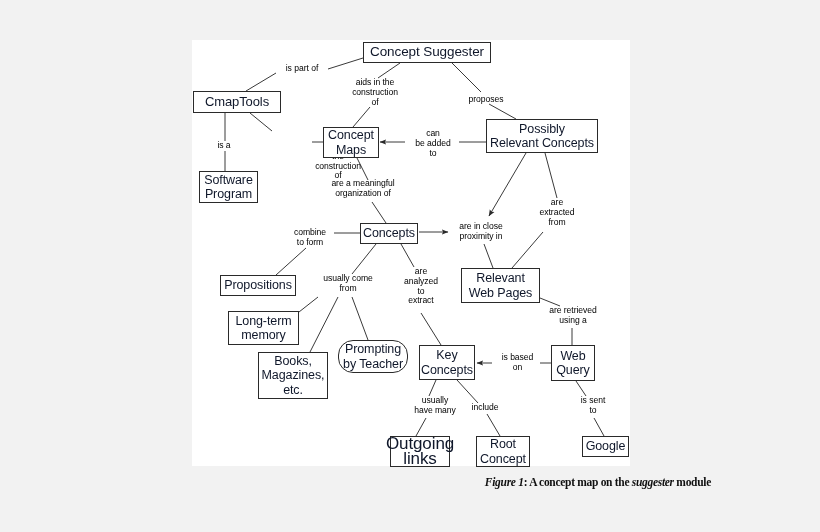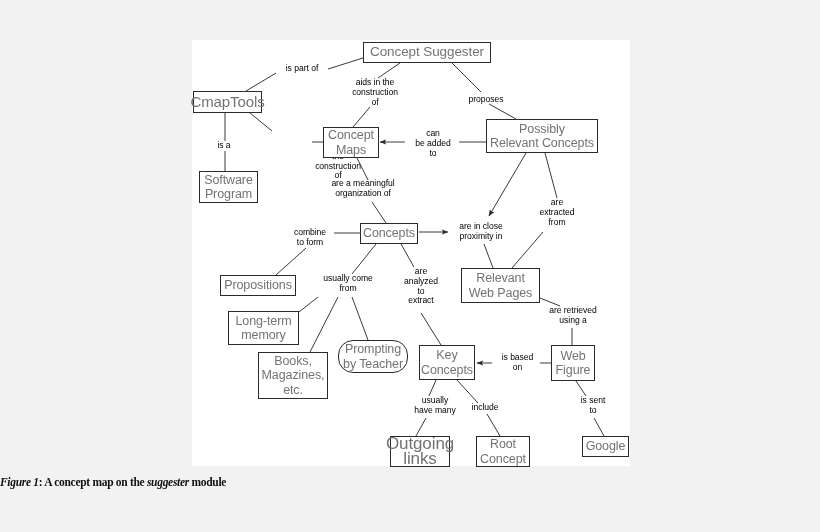--- a/index.html
+++ b/index.html
@@ -34,21 +34,21 @@
     top: 0;
     width: 820px;
     height: 532px;
     pointer-events: none;
   }
   .node {
     position: absolute;
     box-sizing: border-box;
     background: #ffffff;
     border: 1px solid #2a2a2a;
-    color: #737373;
+    color: #0f172a;
     font-family: "Liberation Sans", sans-serif;
     font-size: 12.5px;
     line-height: 14.5px;
     text-align: center;
     display: flex;
     align-items: center;
     justify-content: center;
     white-space: pre-line;
     letter-spacing: -0.1px;
     z-index: 3;
@@ -64,21 +64,21 @@
     white-space: pre-line;
     background: transparent;
     z-index: 2;
     letter-spacing: -0.05px;
   }
   #caption {
     position: absolute;
     left: 0;
     top: 476px;
     width: 711px;
-    text-align: left;
+    text-align: right;
     font-family: "Liberation Serif", serif;
     font-size: 11.5px;
     font-weight: bold;
     color: #101010;
     letter-spacing: -0.3px;
   }
   #caption .fig-no { font-style: italic; }
   #caption .mod { font-style: italic; }
 </style>
 </head>
@@ -130,42 +130,42 @@
         <line x1="594" y1="418" x2="604" y2="436" stroke="#3a3a3a" stroke-width="1"></line>
         <line x1="436" y1="380" x2="429" y2="396" stroke="#3a3a3a" stroke-width="1"></line>
         <line x1="426" y1="418" x2="416" y2="436" stroke="#3a3a3a" stroke-width="1"></line>
         <line x1="457" y1="380" x2="478" y2="403" stroke="#3a3a3a" stroke-width="1"></line>
         <line x1="487" y1="414" x2="500" y2="436" stroke="#3a3a3a" stroke-width="1"></line>
       </g>
   </svg>
 
   <div id="node-layer">
       <div class="node thick" style="left: 363px; top: 42px; width: 128px; height: 21px; font-size: 13.5px;"><span>Concept Suggester</span></div>
-      <div class="node thick" style="left: 193px; top: 91px; width: 69px; height: 22px; font-size: 15px;"><span>CmapTools</span></div>
+      <div class="node thick" style="left: 193px; top: 91px; width: 88px; height: 22px; font-size: 13px;"><span>CmapTools</span></div>
       <div class="node thick" style="left: 199px; top: 171px; width: 59px; height: 32px; font-size: 12.5px;"><span>Software
 Program</span></div>
       <div class="node thick" style="left: 323px; top: 127px; width: 56px; height: 31px; font-size: 12.5px;"><span>Concept
 Maps</span></div>
       <div class="node thick" style="left: 486px; top: 119px; width: 112px; height: 34px; font-size: 12.5px;"><span>Possibly
 Relevant Concepts</span></div>
       <div class="node thick" style="left: 360px; top: 223px; width: 58px; height: 21px; font-size: 12.5px;"><span>Concepts</span></div>
       <div class="node thick" style="left: 220px; top: 275px; width: 76px; height: 21px; font-size: 12.5px;"><span>Propositions</span></div>
       <div class="node thick" style="left: 228px; top: 311px; width: 71px; height: 34px; font-size: 12.5px;"><span>Long-term
 memory</span></div>
       <div class="node thick" style="left: 258px; top: 352px; width: 70px; height: 47px; font-size: 12.5px;"><span>Books,
 Magazines,
 etc.</span></div>
       <div class="node thick" style="left: 338px; top: 340px; width: 70px; height: 33px; font-size: 12.5px; border-radius: 15px;"><span>Prompting
 by Teacher</span></div>
       <div class="node thick" style="left: 461px; top: 268px; width: 79px; height: 35px; font-size: 12.5px;"><span>Relevant
 Web Pages</span></div>
       <div class="node thick" style="left: 419px; top: 345px; width: 56px; height: 35px; font-size: 12.5px;"><span>Key
 Concepts</span></div>
       <div class="node thick" style="left: 551px; top: 345px; width: 44px; height: 36px; font-size: 12.5px;"><span>Web
-Figure</span></div>
+Query</span></div>
       <div class="node thick" style="left: 390px; top: 436px; width: 60px; height: 31px; font-size: 17px;"><span>Outgoing
 links</span></div>
       <div class="node thick" style="left: 476px; top: 436px; width: 54px; height: 31px; font-size: 12.5px;"><span>Root
 Concept</span></div>
       <div class="node thick" style="left: 582px; top: 436px; width: 47px; height: 21px; font-size: 12.5px;"><span>Google</span></div>
     </div>
   <div id="label-layer">
       <div class="link-label" style="left: 276px; top: 64px; width: 52px;">is part of</div>
       <div class="link-label" style="left: 344px; top: 78px; width: 62px;">aids in the
 construction

